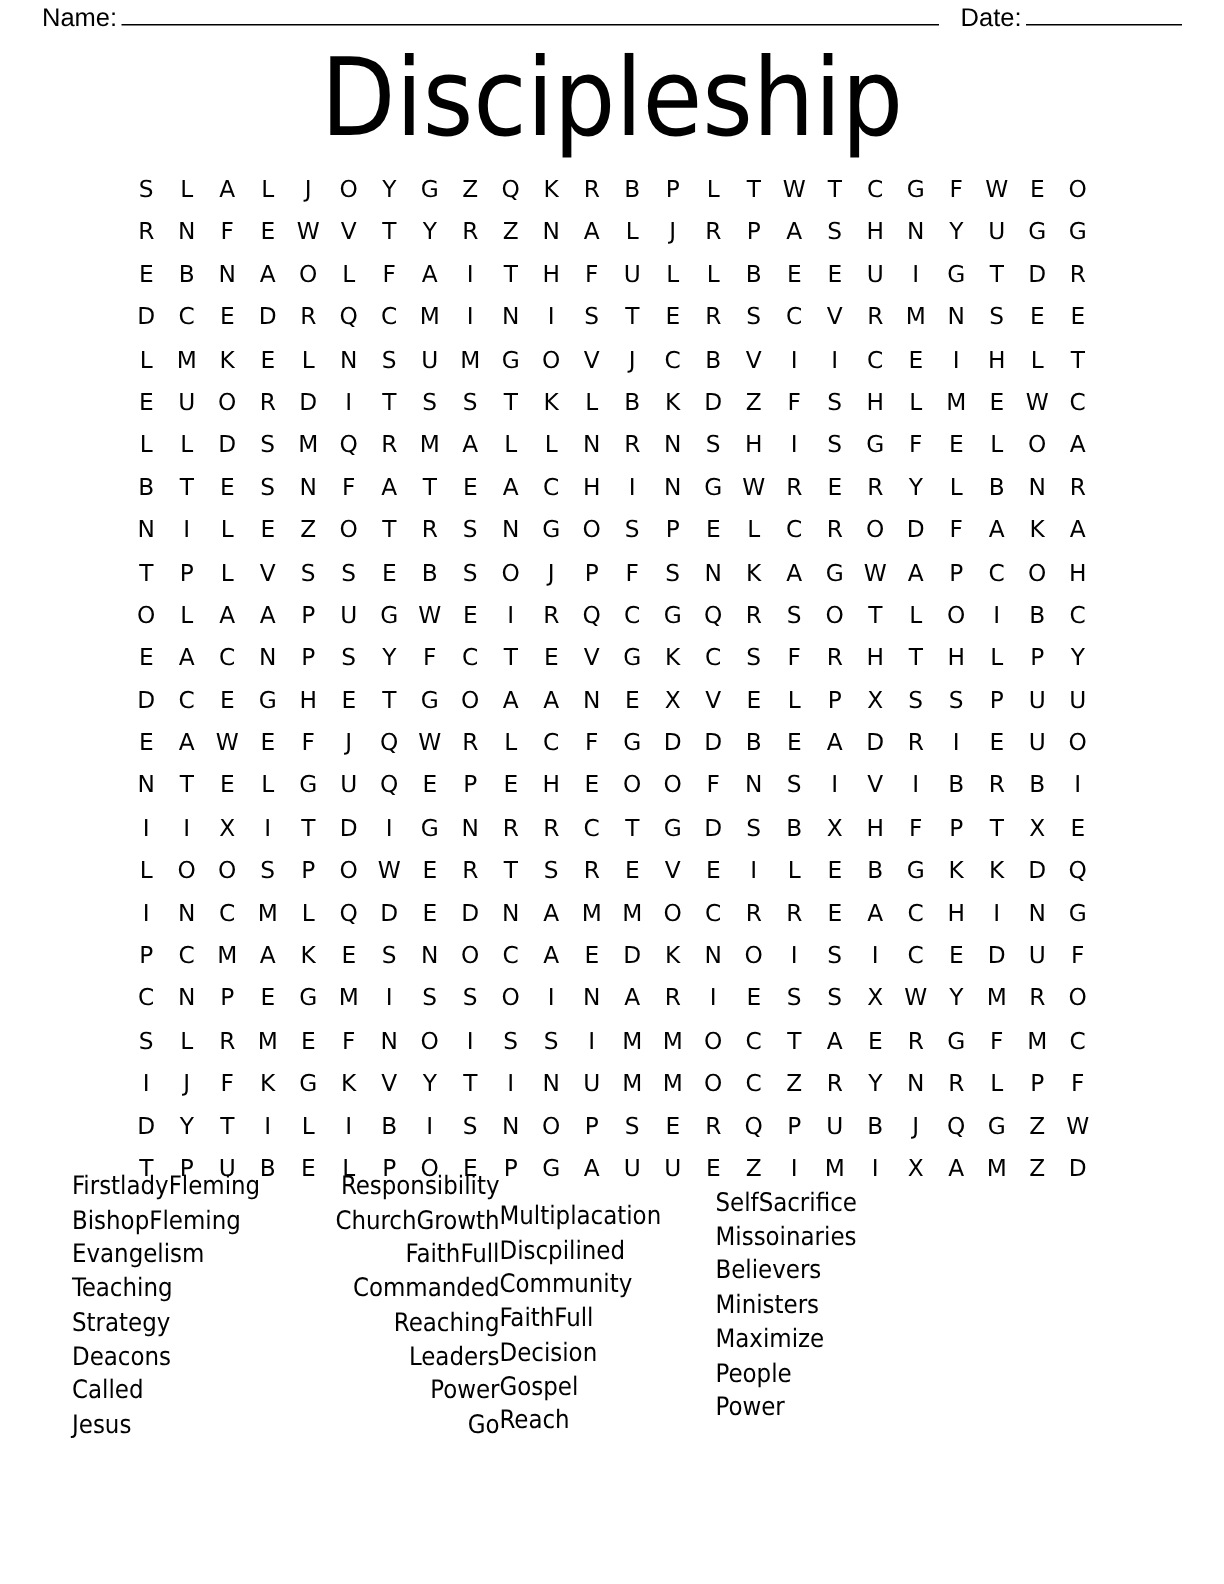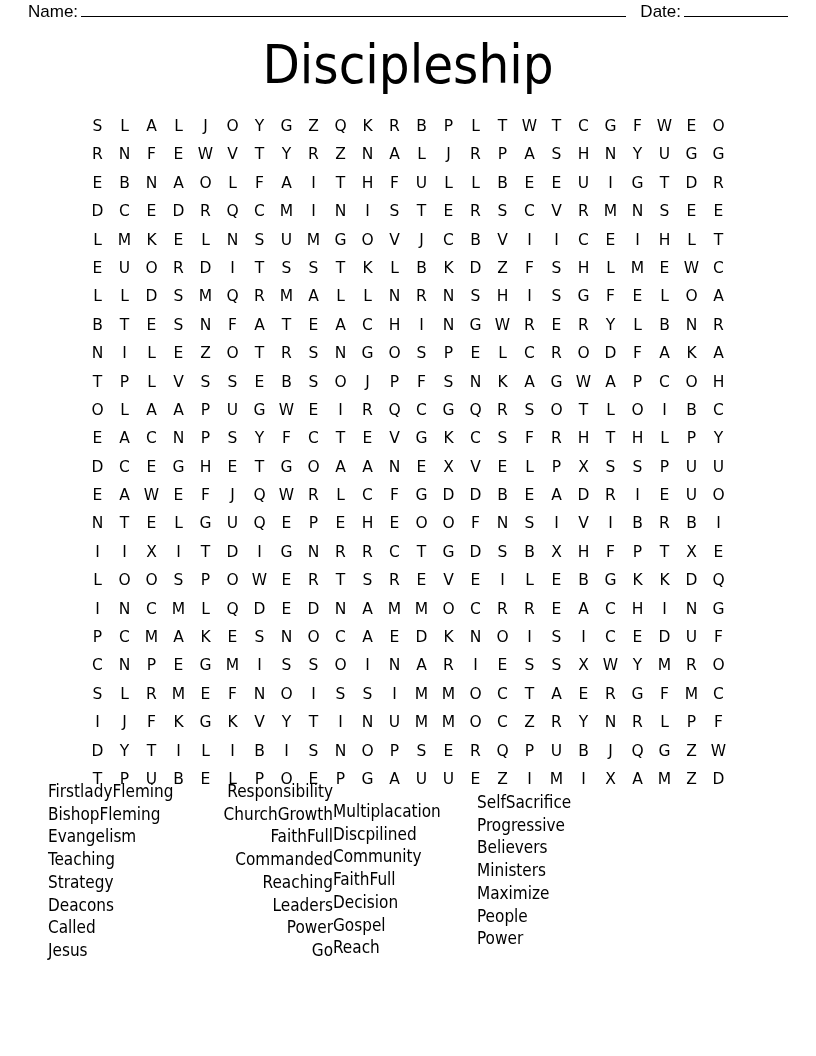--- a/index.html
+++ b/index.html
@@ -40,21 +40,21 @@
   .rule-name { flex: 1 1 auto; margin-right: 14px; }
   .rule-date { width: 104px; flex: 0 0 auto; }
 
   
   .title {
     position: absolute;
     top: 35px;
     left: 0;
     width: 816px;
     text-align: center;
-    font-size: 54px;
+    font-size: 72px;
     line-height: 60px;
     font-family: "DejaVu Sans Condensed", "DejaVu Sans", sans-serif;
     font-weight: 400;
     letter-spacing: 0px;
   }
 
   
   .grid {
     position: absolute;
     top: 112px;
@@ -764,20 +764,20 @@
       <div class="word">Multiplacation</div>
       <div class="word">Discpilined</div>
       <div class="word">Community</div>
       <div class="word">FaithFull</div>
       <div class="word">Decision</div>
       <div class="word">Gospel</div>
       <div class="word">Reach</div>
     </div>
     <div class="word-col word-col-4">
       <div class="word">SelfSacrifice</div>
-      <div class="word">Progressive</div>
+      <div class="word">Missoinaries</div>
       <div class="word">Believers</div>
       <div class="word">Ministers</div>
       <div class="word">Maximize</div>
       <div class="word">People</div>
       <div class="word">Power</div>
     </div>
   </div>
 
 </body></html>

